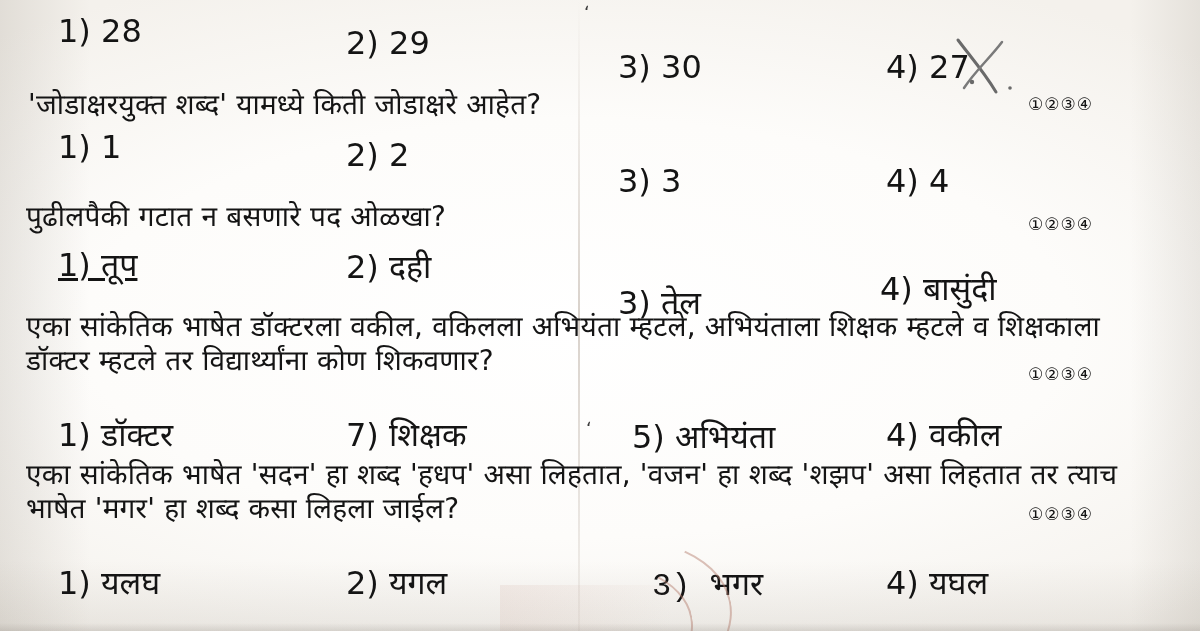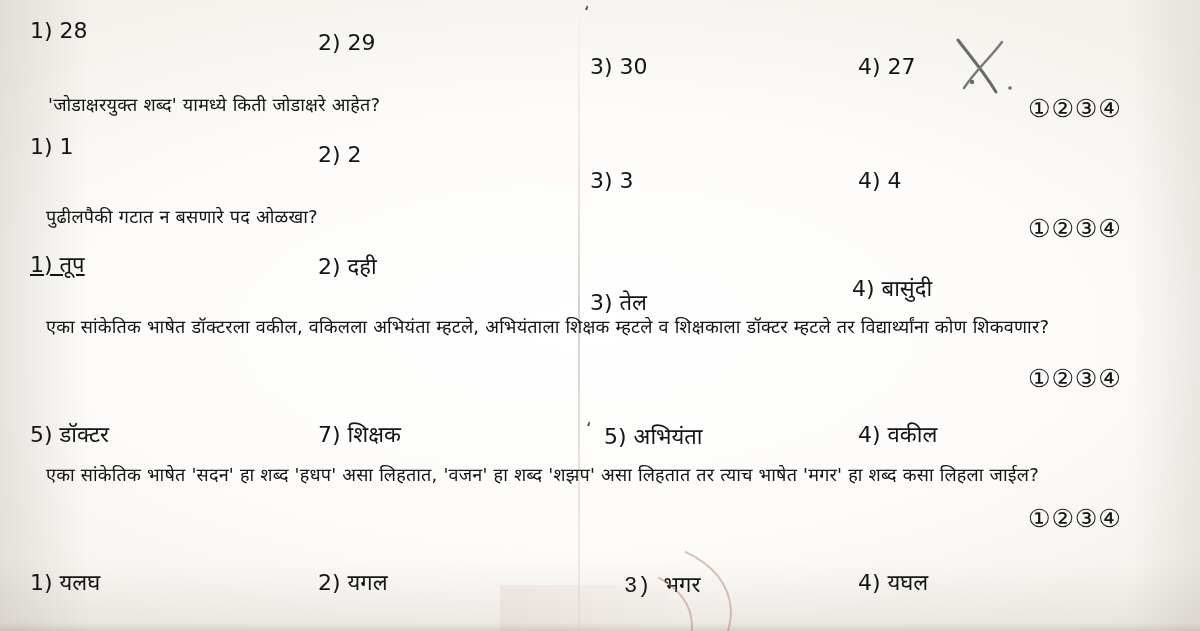--- a/index.html
+++ b/index.html
@@ -50,41 +50,41 @@
     pointer-events: none;
   }
 
   .q-block {
     position: absolute;
     left: 0;
     width: 1200px;
   }
   .q-text {
     position: absolute;
-    font-size: 18px;
+    font-size: 28px;
     line-height: 34px;
     letter-spacing: 0.2px;
     color: #141414;
     white-space: nowrap;
-    margin-left: 20px;
   }
   .q-text.wrap {
     white-space: normal;
     width: 1120px;
   }
   .opt {
     position: absolute;
-    font-size: 22px;
+    font-size: 32px;
     line-height: 30px;
     color: #141414;
     white-space: nowrap;
+    margin-left: 28px;
   }
   .bubbles {
     position: absolute;
-    font-size: 25px;
+    font-size: 17px;
     letter-spacing: 1px;
     color: #151515;
     white-space: nowrap;
   }
   .mark-x {
     position: absolute;
     width: 70px;
     height: 62px;
     pointer-events: none;
   }
@@ -154,21 +154,21 @@
     <div class="bubbles" style="left:1028px; top:214px;">①②③④</div>
     <div class="opt" style="left:30px; top:250px;text-decoration:underline;">1) तूप</div>
     <div class="opt" style="left:318px; top:252px;">2) दही</div>
     <div class="opt" style="left:590px; top:288px;">3) तेल</div>
     <div class="opt" style="left:852px; top:274px;">4) बासुंदी</div>
   </div>
 
   <div class="q-block">
     <div class="q-text wrap" style="left:26px; top:310px; width:1130px;">एका सांकेतिक भाषेत डॉक्टरला वकील, वकिलला अभियंता म्हटले, अभियंताला शिक्षक म्हटले व शिक्षकाला डॉक्टर म्हटले तर विद्यार्थ्यांना कोण शिकवणार?</div>
     <div class="bubbles" style="left:1028px; top:364px;">①②③④</div>
-    <div class="opt" style="left:30px; top:420px;">5) डॉक्टर</div>
+    <div class="opt" style="left:30px; top:420px;">1) डॉक्टर</div>
     <div class="opt" style="left:318px; top:420px;">7) शिक्षक</div>
     <div class="opt" style="left:604px; top:422px;">5) अभियंता</div>
     <div class="opt" style="left:858px; top:420px;">4) वकील</div>
   </div>
   <div class="tiny-tick" style="left:586px; top:418px;">ʻ</div>
 
   <div class="q-block">
     <div class="q-text wrap" style="left:26px; top:458px; width:1140px;">एका सांकेतिक भाषेत 'सदन' हा शब्द 'हधप' असा लिहतात, 'वजन' हा शब्द 'शझप' असा लिहतात तर त्याच भाषेत 'मगर' हा शब्द कसा लिहला जाईल?</div>
     <div class="bubbles" style="left:1028px; top:504px;">①②③④</div>
     <div class="opt" style="left:30px; top:568px;">1) यलघ</div>

